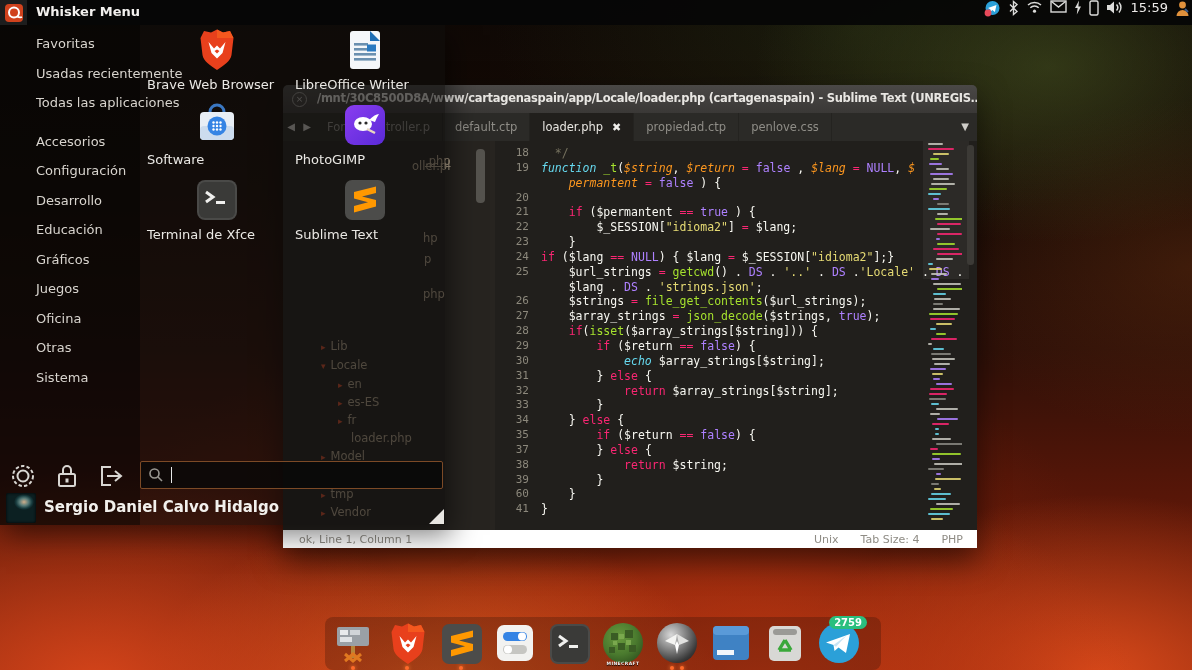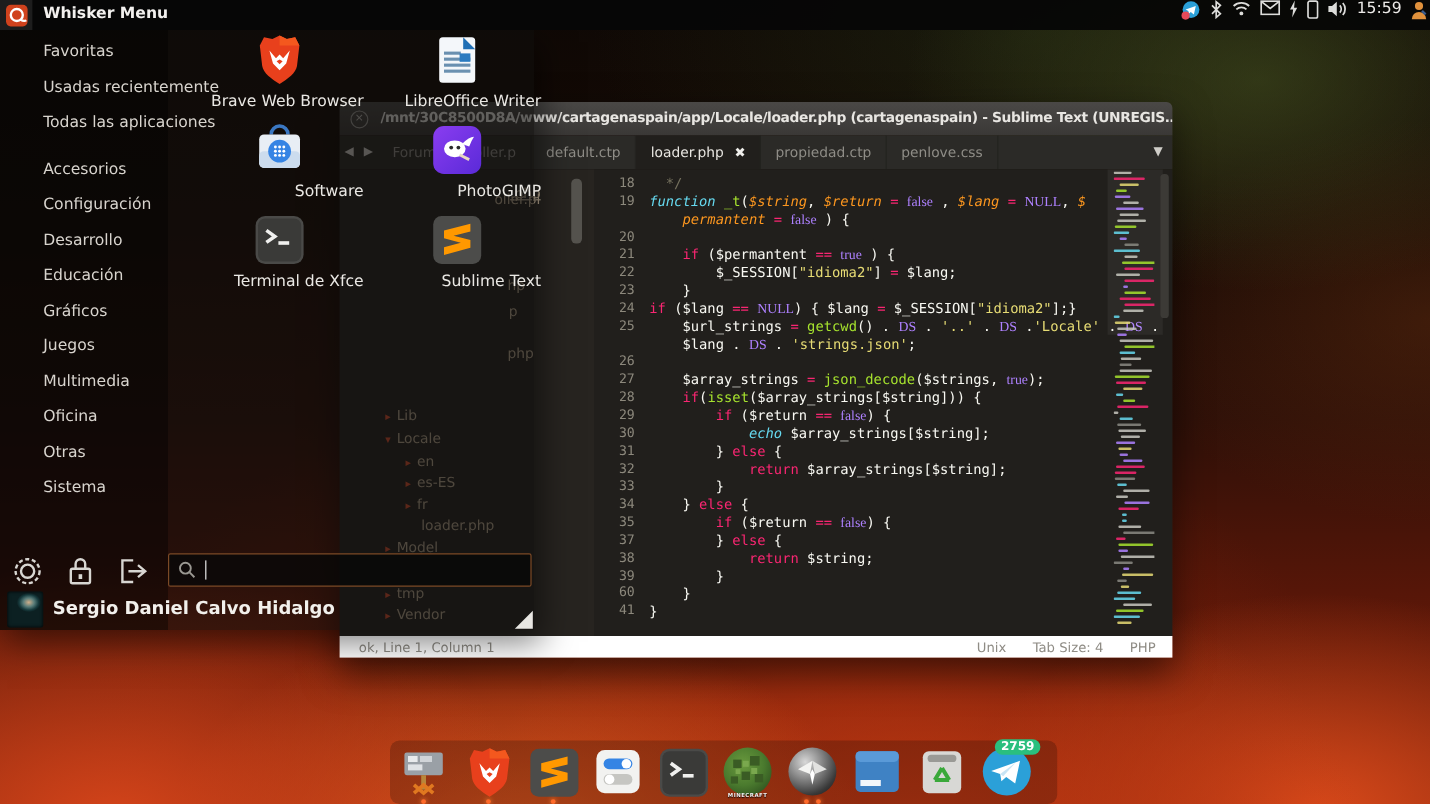--- a/index.html
+++ b/index.html
@@ -46,21 +46,21 @@
   .sbody{left:0;top:56px;width:694px;height:389px;background:#211f1c;overflow:hidden;}
   .side{position:absolute;left:0;top:0;width:212px;height:389px;background:#272420;}
   .treeitem{position:absolute;font-size:11.5px;color:#b5a58e;white-space:nowrap;}
   .treearrow{color:#d84f30;font-size:9px;margin-right:5px;}
   .sidescroll{position:absolute;left:193px;top:8px;width:9px;height:54px;background:#55534e;border-radius:4px;}
   .codewrap{position:absolute;left:212px;top:0;width:482px;height:389px;background:#211f1c;}
   .crow{display:flex;height:14.85px;line-height:14.85px;font-family:"DejaVu Sans Mono",monospace;font-size:11.5px;white-space:pre;}
   .gut{width:34px;text-align:right;padding-right:12px;color:#8c887c;font-size:11px;flex:none;}
   .ctext{color:#f8f8f2;}
   .tok-k{color:#f92672;}
-  .tok-c{color:#ae81ff;font-family:Liberation Serif, serif;}
+  .tok-c{color:#ae81ff;}
   .tok-s{color:#e6db74;}
   .tok-f{color:#a6e22e;}
   .tok-b{color:#66d9ef;font-style:italic;}
   .tok-p{color:#fd971f;font-style:italic;}
   .tok-v{color:#f8f8f2;}
   .tok-cm{color:#75715e;}
   .minimap{position:absolute;left:433px;top:2px;width:34px;height:385px;overflow:hidden;}
   .mline{position:absolute;height:2px;border-radius:1px;opacity:.85;}
   .mviewport{position:absolute;left:428px;top:0;width:46px;height:138px;background:rgba(255,255,255,.05);}
   .vscroll{position:absolute;left:472px;top:4px;width:7px;height:120px;background:#3c3a36;border-radius:3px;}
@@ -70,21 +70,21 @@
   .statusbar .sright{margin-left:auto;display:flex;gap:22px;margin-right:14px;}
 
   
   .whisker{left:0;top:25px;width:445px;height:500px;background:rgba(14,13,12,.62);z-index:20;
            box-shadow:6px 10px 26px rgba(0,0,0,.5);}
   .whisker::before{content:"";position:absolute;left:0;top:0;width:140px;height:500px;background:rgba(0,0,0,.38);}
   .catlist{position:absolute;left:0;top:4px;width:140px;margin-left:22px;}
   .cat{height:29.5px;line-height:29.5px;padding-left:14px;font-size:13px;color:#d8d4ce;white-space:nowrap;}
   .cat.gap{margin-top:9px;}
   .appgrid{position:absolute;left:145px;top:0;width:300px;height:430px;}
-  .app{position:absolute;width:140px;height:74px;text-align:right;margin-left:16px;}
+  .app{position:absolute;width:140px;height:74px;text-align:left;}
   .app .aicon{margin:0 auto;width:46px;height:46px;}
   .app .albl{margin-top:4px;font-size:13px;color:#eae8e4;white-space:nowrap;}
   .actbtn{position:absolute;width:30px;height:30px;display:flex;align-items:center;justify-content:center;}
   .searchbox{position:absolute;left:140px;top:436px;width:301px;height:26px;background:rgba(8,8,8,.8);
              border:1px solid #7c4a26;border-radius:2px;}
   .searchbox svg{position:absolute;left:7px;top:5px;}
   .searchbox input{position:absolute;left:28px;top:1px;width:260px;height:22px;background:transparent;border:none;
                    outline:none;color:#e8e8e8;font-size:13px;font-family:"DejaVu Sans",sans-serif;}
   .caret{position:absolute;left:30px;top:5px;width:1px;height:16px;background:#e8e8e8;}
   .userrow{position:absolute;left:0;top:466px;width:445px;height:34px;}
@@ -154,21 +154,21 @@
             <div class="crow"><div class="gut">18</div><div class="ctext"><span class="tok-cm">  */</span></div></div>
             <div class="crow"><div class="gut">19</div><div class="ctext"><span class="tok-b">function </span><span class="tok-f">_t</span><span class="tok-v">(</span><span class="tok-p">$string</span><span class="tok-v">, </span><span class="tok-p">$return</span><span class="tok-v"> </span><span class="tok-k">=</span><span class="tok-v"> </span><span class="tok-c">false</span><span class="tok-v"> , </span><span class="tok-p">$lang</span><span class="tok-v"> </span><span class="tok-k">=</span><span class="tok-v"> </span><span class="tok-c">NULL</span><span class="tok-v">, </span><span class="tok-p">$</span></div></div>
             <div class="crow"><div class="gut"></div><div class="ctext"><span class="tok-p">    permantent</span><span class="tok-v"> </span><span class="tok-k">=</span><span class="tok-v"> </span><span class="tok-c">false</span><span class="tok-v"> ) {</span></div></div>
             <div class="crow"><div class="gut">20</div><div class="ctext"></div></div>
             <div class="crow"><div class="gut">21</div><div class="ctext"><span class="tok-v">    </span><span class="tok-k">if</span><span class="tok-v"> ($permantent </span><span class="tok-k">==</span><span class="tok-v"> </span><span class="tok-c">true</span><span class="tok-v"> ) {</span></div></div>
             <div class="crow"><div class="gut">22</div><div class="ctext"><span class="tok-v">        $_SESSION[</span><span class="tok-s">"idioma2"</span><span class="tok-v">] </span><span class="tok-k">=</span><span class="tok-v"> $lang;</span></div></div>
             <div class="crow"><div class="gut">23</div><div class="ctext"><span class="tok-v">    }</span></div></div>
             <div class="crow"><div class="gut">24</div><div class="ctext"><span class="tok-k">if</span><span class="tok-v"> ($lang </span><span class="tok-k">==</span><span class="tok-v"> </span><span class="tok-c">NULL</span><span class="tok-v">) { $lang </span><span class="tok-k">=</span><span class="tok-v"> $_SESSION[</span><span class="tok-s">"idioma2"</span><span class="tok-v">];}</span></div></div>
             <div class="crow"><div class="gut">25</div><div class="ctext"><span class="tok-v">    $url_strings </span><span class="tok-k">=</span><span class="tok-v"> </span><span class="tok-f">getcwd</span><span class="tok-v">() . </span><span class="tok-c">DS</span><span class="tok-v"> . </span><span class="tok-s">'..'</span><span class="tok-v"> . </span><span class="tok-c">DS</span><span class="tok-v"> .</span><span class="tok-s">'Locale'</span><span class="tok-v"> . </span><span class="tok-c">DS</span><span class="tok-v"> .</span></div></div>
             <div class="crow"><div class="gut"></div><div class="ctext"><span class="tok-v">    $lang . </span><span class="tok-c">DS</span><span class="tok-v"> . </span><span class="tok-s">'strings.json'</span><span class="tok-v">;</span></div></div>
-            <div class="crow"><div class="gut">26</div></div>
+            <div class="crow"><div class="gut">26</div><div class="ctext"><span class="tok-v">    $strings </span><span class="tok-k">=</span><span class="tok-v"> </span><span class="tok-f">file_get_contents</span><span class="tok-v">($url_strings);</span></div></div>
             <div class="crow"><div class="gut">27</div><div class="ctext"><span class="tok-v">    $array_strings </span><span class="tok-k">=</span><span class="tok-v"> </span><span class="tok-f">json_decode</span><span class="tok-v">($strings, </span><span class="tok-c">true</span><span class="tok-v">);</span></div></div>
             <div class="crow"><div class="gut">28</div><div class="ctext"><span class="tok-v">    </span><span class="tok-k">if</span><span class="tok-v">(</span><span class="tok-f">isset</span><span class="tok-v">($array_strings[$string])) {</span></div></div>
             <div class="crow"><div class="gut">29</div><div class="ctext"><span class="tok-v">        </span><span class="tok-k">if</span><span class="tok-v"> ($return </span><span class="tok-k">==</span><span class="tok-v"> </span><span class="tok-c">false</span><span class="tok-v">) {</span></div></div>
             <div class="crow"><div class="gut">30</div><div class="ctext"><span class="tok-v">            </span><span class="tok-b">echo</span><span class="tok-v"> $array_strings[$string];</span></div></div>
             <div class="crow"><div class="gut">31</div><div class="ctext"><span class="tok-v">        } </span><span class="tok-k">else</span><span class="tok-v"> {</span></div></div>
             <div class="crow"><div class="gut">32</div><div class="ctext"><span class="tok-v">            </span><span class="tok-k">return</span><span class="tok-v"> $array_strings[$string];</span></div></div>
             <div class="crow"><div class="gut">33</div><div class="ctext"><span class="tok-v">        }</span></div></div>
             <div class="crow"><div class="gut">34</div><div class="ctext"><span class="tok-v">    } </span><span class="tok-k">else</span><span class="tok-v"> {</span></div></div>
             <div class="crow"><div class="gut">35</div><div class="ctext"><span class="tok-v">        </span><span class="tok-k">if</span><span class="tok-v"> ($return </span><span class="tok-k">==</span><span class="tok-v"> </span><span class="tok-c">false</span><span class="tok-v">) {</span></div></div>
             <div class="crow"><div class="gut">37</div><div class="ctext"><span class="tok-v">        } </span><span class="tok-k">else</span><span class="tok-v"> {</span></div></div>
@@ -273,21 +273,20 @@
     <div class="catlist" id="cats">
         <div class="cat">Favoritas</div>
         <div class="cat">Usadas recientemente</div>
         <div class="cat">Todas las aplicaciones</div>
         <div class="cat gap">Accesorios</div>
         <div class="cat">Configuración</div>
         <div class="cat">Desarrollo</div>
         <div class="cat">Educación</div>
         <div class="cat">Gráficos</div>
         <div class="cat">Juegos</div>
-        <div class="cat">Multimedia</div>
         <div class="cat">Oficina</div>
         <div class="cat">Otras</div>
         <div class="cat">Sistema</div>
       </div>
     <div class="appgrid" id="apps">
         <div class="app" style="left: 2px; top: 2px;">
           <div class="aicon"><svg width="46" height="46" viewBox="0 0 46 46">
               <path d="M23 2.5 L29 5.5 L36 4 L39.5 11 L37.5 28 C36.5 34 30 38.5 23 43 C16 38.5 9.5 34 8.5 28 L6.5 11 L10 4 L17 5.5 Z" fill="#e8401c"></path>
               <path d="M23 2.5 L29 5.5 L36 4 L39.5 11 L23 11 Z" fill="#f4581e"></path>
               <path d="M14.5 15 L20 21.5 L23 18.5 L26 21.5 L31.5 15 L28.5 26 L23 31.5 L17.5 26 Z" fill="#fff"></path>

